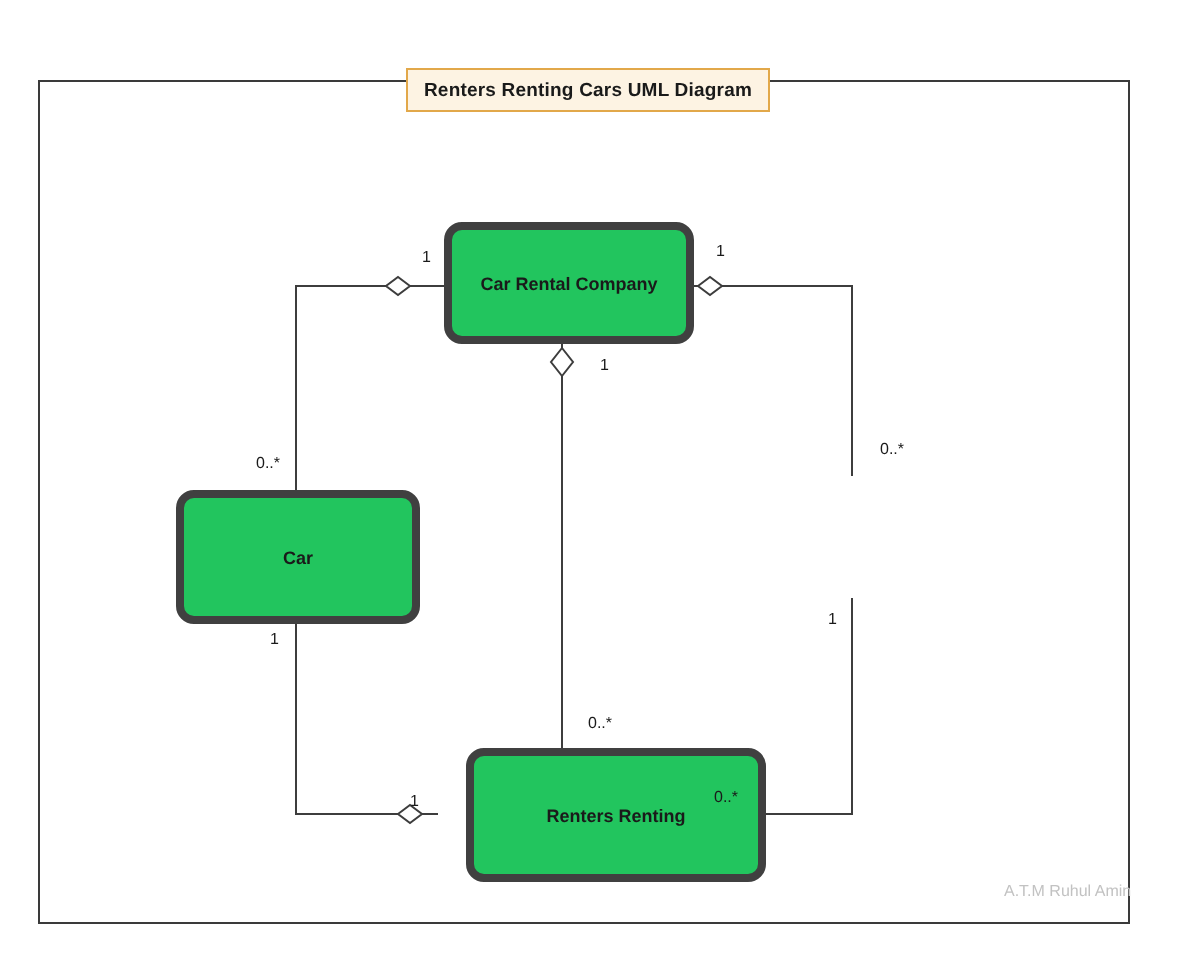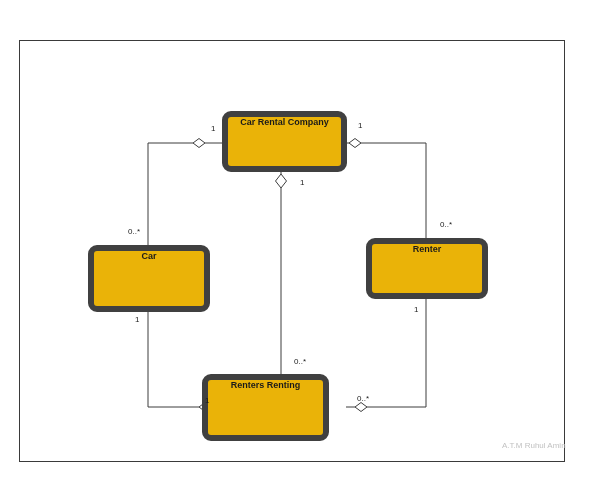--- a/index.html
+++ b/index.html
@@ -47,39 +47,39 @@
   }
   .title-banner span {
     font-size: 9.5px;
     font-weight: bold;
     color: #1a1a1a;
     letter-spacing: 0.1px;
     white-space: nowrap;
   }
   .entity {
     position: absolute;
-    border: 6px solid #404040;
+    border: 4px solid #404040;
     border-radius: 9px;
-    background: #eab308;
+    background: #22c55e;
     box-sizing: border-box;
     display: flex;
-    align-items: flex-start;
+    align-items: center;
     justify-content: center;
     z-index: 6;
   }
   .entity span {
     font-size: 9px;
     font-weight: bold;
     color: #1a1a1a;
     white-space: nowrap;
   }
   #ent-company { left: 222px; top: 111px; width: 125px; height: 61px; }
   #ent-car     { left: 88px;  top: 245px; width: 122px; height: 67px; }
   #ent-renter  { left: 366px; top: 238px; width: 122px; height: 61px; }
-  #ent-renting { left: 202px; top: 374px; width: 127px; height: 67px; }
+  #ent-renting { left: 233px; top: 374px; width: 150px; height: 67px; }
 
   .mult {
     position: absolute;
     font-size: 8px;
     color: #1a1a1a;
     white-space: nowrap;
     z-index: 8;
   }
   .watermark {
     position: absolute;
@@ -135,27 +135,27 @@
     <polygon points="367,407 361,402.5 355,407 361,411.5"></polygon>
     <path d="M 355 407 L 346 407"></path>
   </svg>
 
   <div class="entity" id="ent-company">
     <span>Car Rental Company</span>
   </div>
   <div class="entity" id="ent-car">
     <span>Car</span>
   </div>
-  <div class="entity" id="ent-renter">
-    <span>Renter</span>
-  </div>
   <div class="entity" id="ent-renting">
     <span>Renters Renting</span>
   </div>
 
+  <div class="title-banner">
+    <span>Renters Renting Cars UML Diagram</span>
+  </div>
 
   <div id="mult-layer">
       <div class="mult" style="left: 211px; top: 124px;">1</div>
       <div class="mult" style="left: 358px; top: 121px;">1</div>
       <div class="mult" style="left: 300px; top: 178px;">1</div>
       <div class="mult" style="left: 128px; top: 227px;">0..*</div>
       <div class="mult" style="left: 135px; top: 315px;">1</div>
       <div class="mult" style="left: 440px; top: 220px;">0..*</div>
       <div class="mult" style="left: 414px; top: 305px;">1</div>
       <div class="mult" style="left: 294px; top: 357px;">0..*</div>

